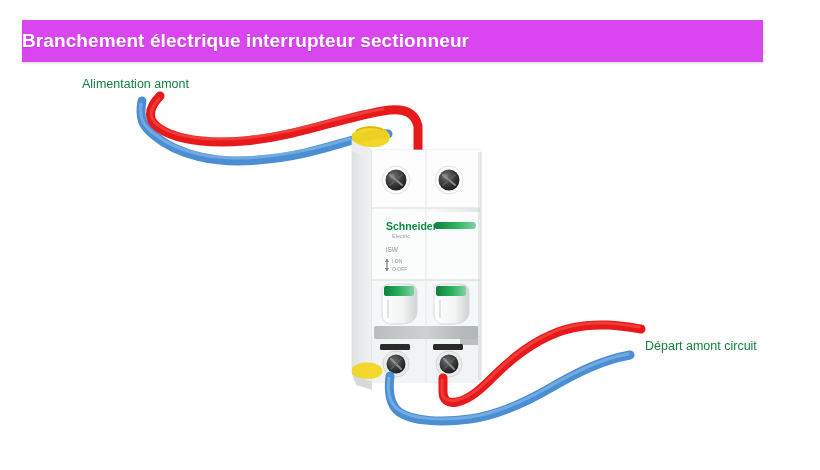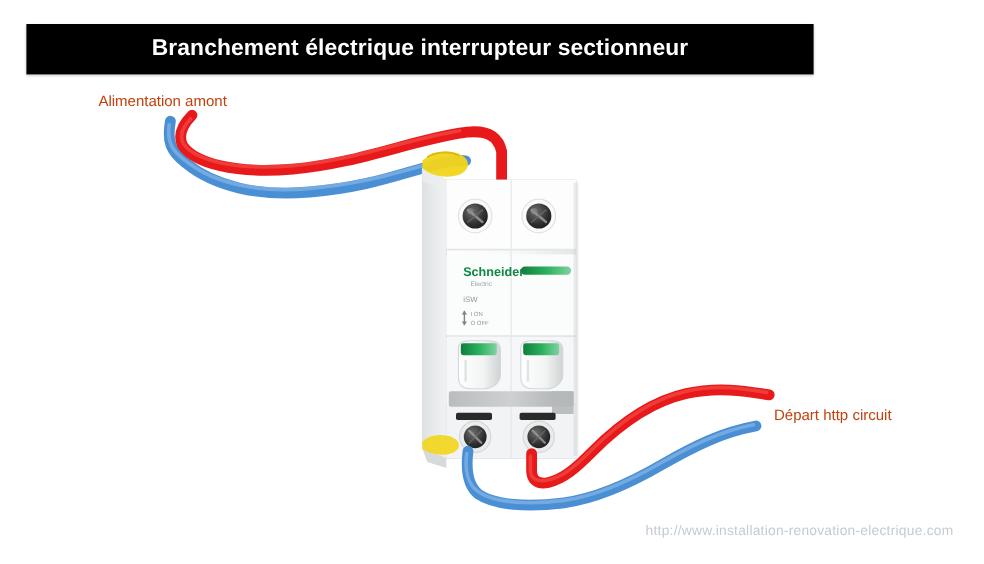--- a/index.html
+++ b/index.html
@@ -7,33 +7,33 @@
     width:820px;height:470px;
     background:#ffffff;
     font-family:"Liberation Sans", sans-serif;
     overflow:hidden;
     position:relative;
   }
   #stage{position:absolute;left:0;top:0;width:820px;height:470px;background:#fff;}
 
   
   #title-bar{
-    position:absolute;left:22px;top:20px;width:656px;height:42px;
-    background:#000000;
-    display:flex;align-items:center;justify-content:center;
+    position:absolute;left:22px;top:20px;width:741px;height:42px;
+    background:#d946ef;
+    display:flex;align-items:center;justify-content:flex-start;
     box-shadow:0 1px 2px rgba(0,0,0,0.18);
   }
   #title-text{
     color:#ffffff;font-size:19px;font-weight:bold;letter-spacing:0.1px;
     white-space:nowrap;text-shadow:0 1px 1px rgba(0,0,0,0.12);
   }
 
   
   .cap{
-    position:absolute;color:#c2410c;font-size:12.5px;white-space:nowrap;
+    position:absolute;color:#15803d;font-size:12.5px;white-space:nowrap;
   }
   #lbl-amont{left:82px;top:77px;}
   #lbl-inter{left:330px;top:77px;}
   #lbl-depart{left:645px;top:339px;}
   #footer-url{
     position:absolute;left:538px;top:437px;
     color:#c3cbd3;font-size:11.5px;white-space:nowrap;letter-spacing:0.2px;
   }
 
   
@@ -50,22 +50,21 @@
 <title>Branchement électrique interrupteur sectionneur</title></head>
 <body>
 
 <div id="stage">
 
   <div id="title-bar">
     <span id="title-text">Branchement électrique interrupteur sectionneur</span>
   </div>
 
   <div class="cap" id="lbl-amont">Alimentation amont</div>
-  <div class="cap" id="lbl-depart">Départ http circuit</div>
-  <div id="footer-url">http://www.installation-renovation-electrique.com</div>
+  <div class="cap" id="lbl-depart">Départ amont circuit</div>
 
   <svg class="layer" id="wires-back" viewBox="0 0 820 470">
 
     <path class="wire-blue" d="M142,101 C139,118 142,126 155,136 C178,155 215,164 258,160
              C305,156 330,146 360,138 C372,135 380,133 388,134"></path>
     <path class="wire-blue-hi" d="M141,104 C139,118 143,126 156,135 C179,153 216,161 258,157
              C304,153 330,144 360,136"></path>
 
     <path class="wire-red" d="M160,96 C152,104 148,112 152,121 C162,136 196,145 244,141
              C298,136 340,118 383,111 C405,107 415,113 418,126 L418,160"></path>

